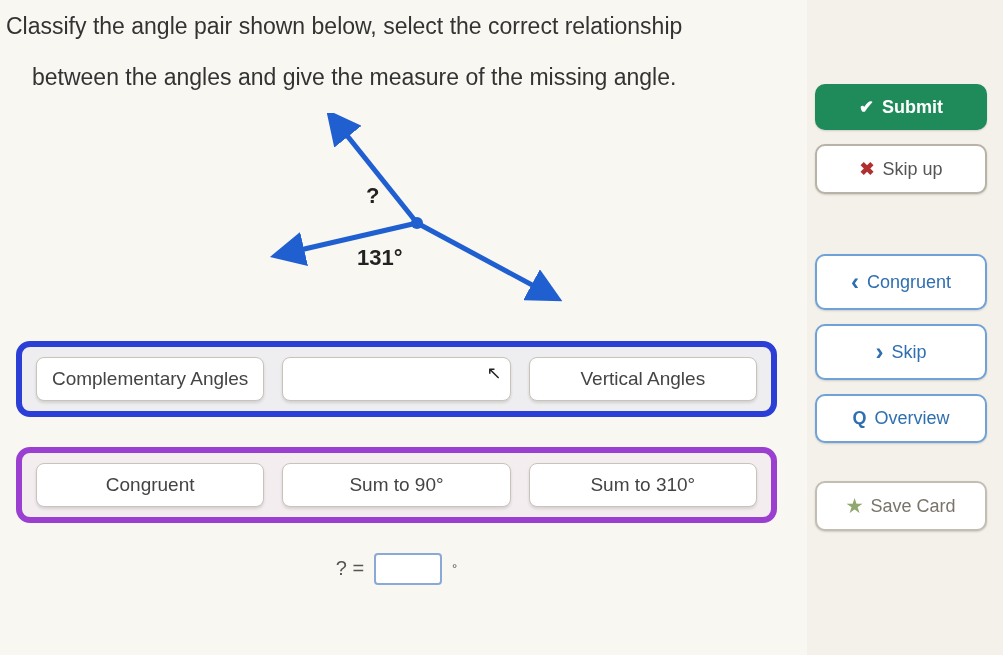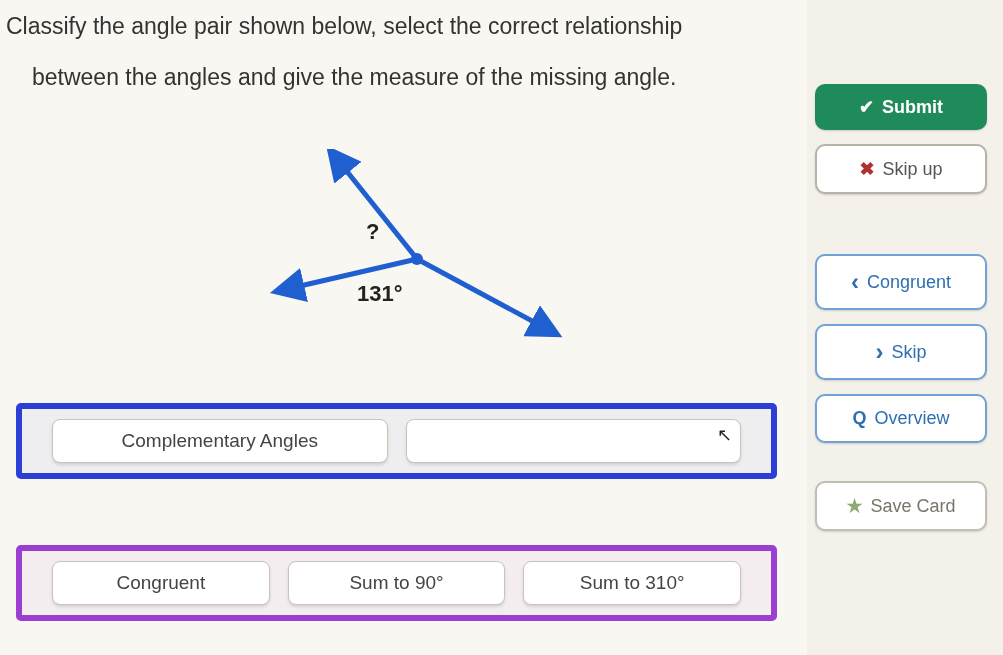--- a/index.html
+++ b/index.html
@@ -15,21 +15,20 @@
     display: flex;
     width: 100%;
     height: 100%;
   }
   .main {
     flex: 1;
     padding: 10px 20px 0 6px;
     display: flex;
     flex-direction: column;
     background: #f9f7f2;
-    gap: 36px;
   }
   .prompt {
     color: #333;
     font-size: 23px;
     line-height: 1.45;
     margin-bottom: 12px;
   }
   .prompt .line2 { padding-left: 26px; display: block; margin-top: 18px; }
   .figure {
     position: relative;
@@ -43,24 +42,24 @@
     left: 360px; top: 70px;
     font-size: 22px; font-weight: 600; color: #222;
   }
   .anglelabel {
     position: absolute;
     left: 351px; top: 132px;
     font-size: 22px; font-weight: 600; color: #222;
   }
   .option-group {
     border: 6px solid #2b3fd6;
-    border-radius: 5px;
+    border-radius: 14px;
     display: flex;
     gap: 18px;
-    padding: 10px 30px;
+    padding: 10px 14px;
     margin: 18px 10px 12px 10px;
     background: rgba(43,63,214,0.05);
   }
   .option-group.purple {
     border-color: #9b3fd1;
     background: rgba(155,63,209,0.05);
   }
   .opt-btn {
     flex: 1;
     background: #fff;
@@ -175,20 +174,21 @@
       </svg>
       <div class="qmark">?</div>
       <div class="anglelabel">131°</div>
     </div>
 
     <div class="option-group">
       <div class="opt-btn">Complementary Angles</div>
       <div class="opt-btn" style="position:relative">
         <span class="cursor-icon" style="right:6px;top:6px">↖</span>
       </div>
+      <div class="opt-btn">Vertical Angles</div>
     </div>
 
     <div class="option-group purple">
       <div class="opt-btn">Congruent</div>
       <div class="opt-btn">Sum to 90°</div>
       <div class="opt-btn">Sum to 310°</div>
     </div>
 
     <div class="answer-row">
       <span>? =</span>

